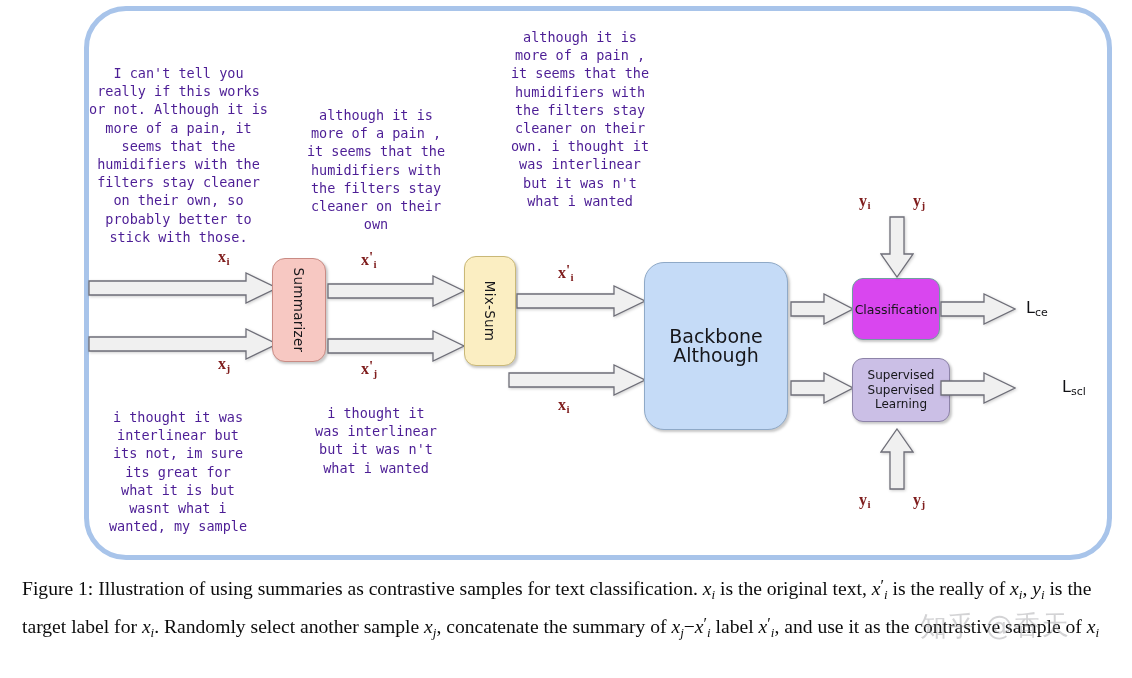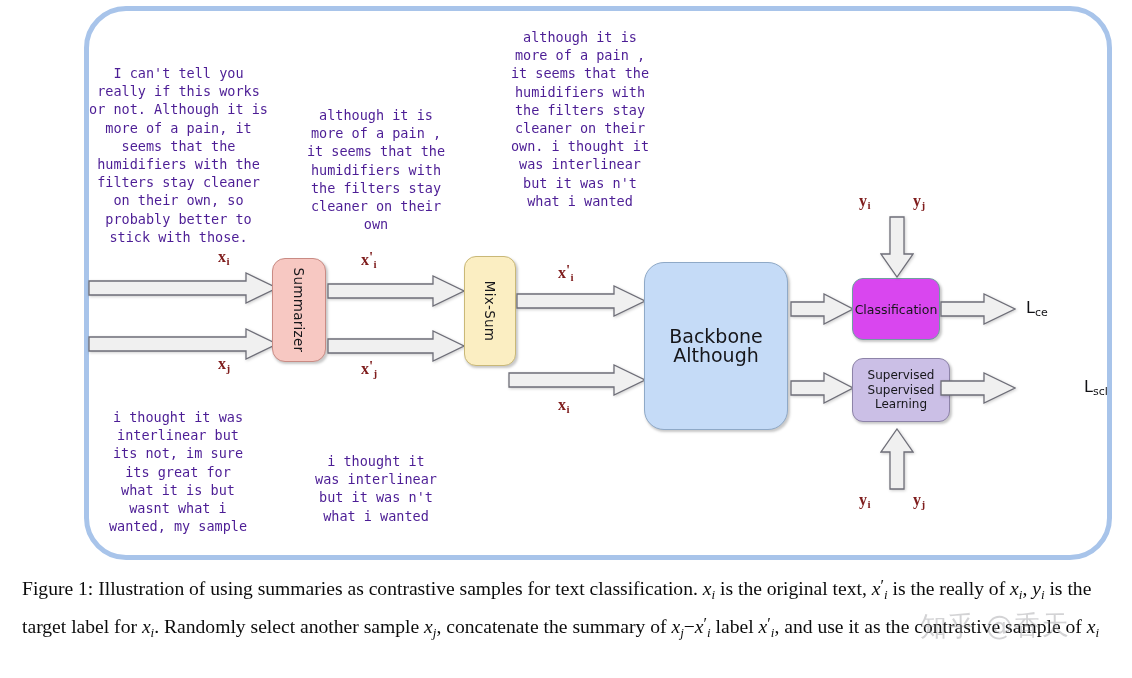--- a/index.html
+++ b/index.html
@@ -37,21 +37,21 @@
     color: #4c1d95;
     text-align: center;
     white-space: pre-line;
     letter-spacing: 0px;
   }
 
   #text-original-i { left: 76px;  top: 64px;  width: 205px; }
   #text-summary-i  { left: 292px; top: 106px; width: 168px; }
   #text-mixsum     { left: 490px; top: 28px;  width: 180px; }
   #text-original-j { left: 78px;  top: 408px; width: 200px; }
-  #text-summary-j  { left: 292px; top: 404px; width: 168px; margin-top: 48px; }
+  #text-summary-j  { left: 292px; top: 404px; width: 168px; }
 
   
   .proc-box {
     position: absolute;
     box-sizing: border-box;
     border: 1.4px solid #6e6e78;
     border-radius: 11px;
     display: flex;
     align-items: center;
     justify-content: center;
@@ -343,21 +343,21 @@
 <svg class="arrow-right" style="left:940px; top:293px;" width="76" height="32" viewBox="0 0 76 32">
   <polygon class="arrow-poly" points="1,9 44,9 44,1 75,16 44,31 44,23 1,23"></polygon>
 </svg>
 <div class="loss-label" style="left:1026px; top:298px;">
   <span>L</span><span class="sub">ce</span>
 </div>
 
 <svg class="arrow-right" style="left:940px; top:372px;" width="76" height="32" viewBox="0 0 76 32">
   <polygon class="arrow-poly" points="1,9 44,9 44,1 75,16 44,31 44,23 1,23"></polygon>
 </svg>
-<div class="loss-label" style="left:1084px; top:377px;">
+<div class="loss-label" style="left:1062px; top:377px;">
   <span>L</span><span class="sub">scl</span>
 </div>
 
 <div id="caption">
   <span>Figure 1: Illustration of using summaries as contrastive samples for text classification. </span><span class="ital">x</span><span class="isub">i</span><span> is the original text, </span><span class="ital">x</span><span class="iprime">′</span><span class="isub">i</span><span> is</span>
   <span>the really of </span><span class="ital">x</span><span class="isub">i</span><span>, </span><span class="ital">y</span><span class="isub">i</span><span> is the target label for </span><span class="ital">x</span><span class="isub">i</span><span>. Randomly select another sample </span><span class="ital">x</span><span class="isub">j</span><span>, concatenate the summary of</span>
   <span class="ital">x</span><span class="isub">j</span><span>−</span><span class="ital">x</span><span class="iprime">′</span><span class="isub">i</span><span> label </span><span class="ital">x</span><span class="iprime">′</span><span class="isub">i</span><span>, and use it as the contrastive sample of </span><span class="ital">x</span><span class="isub">i</span>
 </div>
 
 <div id="watermark">知乎 @香天</div>

